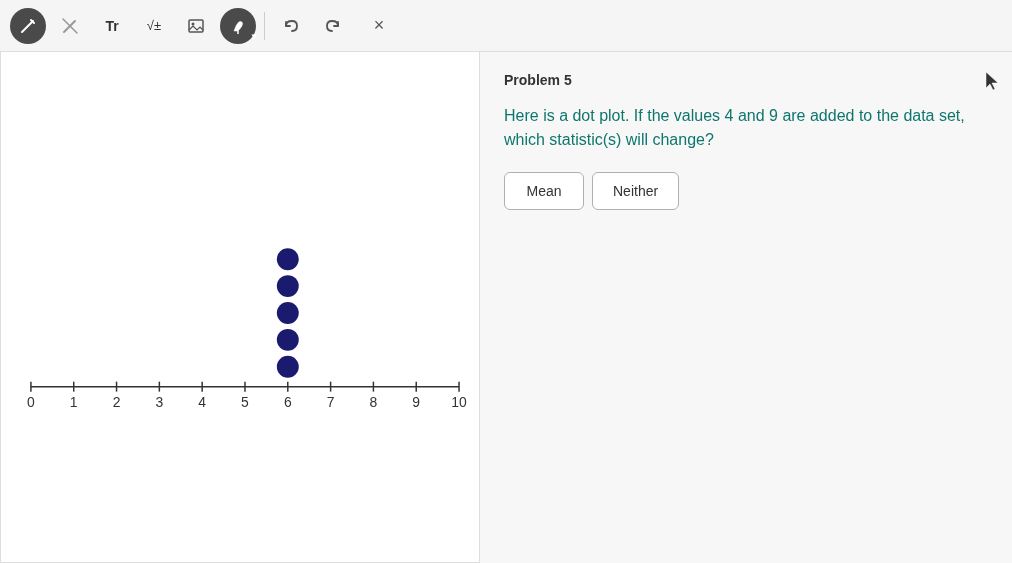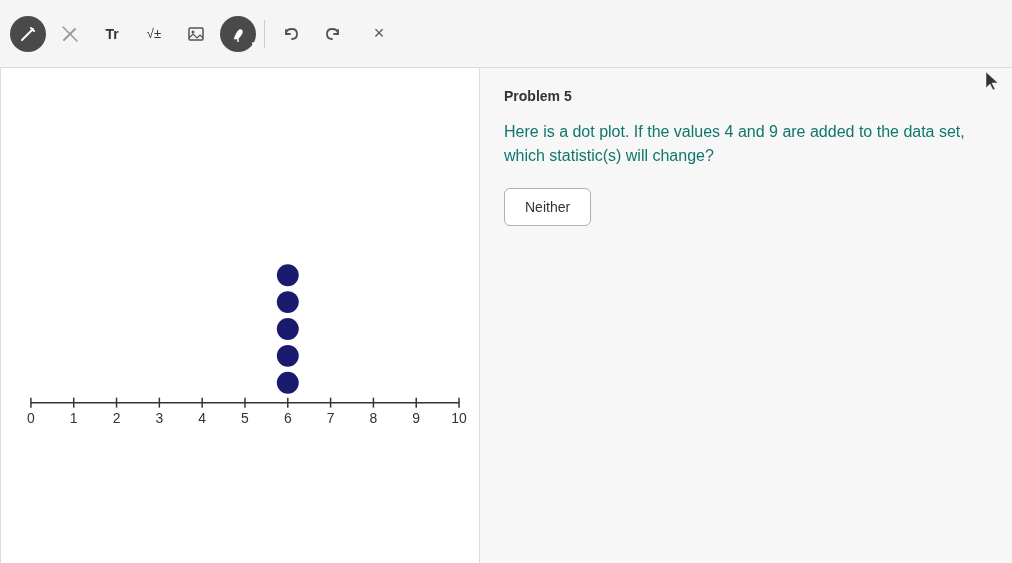--- a/index.html
+++ b/index.html
@@ -9,21 +9,21 @@
       background: #f0f0f0;
       font-family: Arial, sans-serif;
       overflow: hidden;
       position: relative;
     }
 
     
     .toolbar {
       display: flex;
       align-items: center;
-      height: 68px;
+      height: 52px;
       background: #f5f5f5;
       border-bottom: 1px solid #ddd;
       padding: 0 10px;
       gap: 6px;
     }
     .toolbar-btn {
       width: 36px;
       height: 36px;
       border: none;
       background: transparent;
@@ -247,20 +247,23 @@
   </div>
 
   <div class="right-panel">
 
     <div class="problem-title">Problem 5</div>
 
     <div class="problem-question">Here is a dot plot. If the values 4 and 9 are added to the data set, which statistic(s) will change?</div>
 
     <div class="answer-buttons">
       <button class="answer-btn">
+        <span>Mean</span>
+      </button>
+      <button class="answer-btn">
         <span>Neither</span>
       </button>
     </div>
 
   </div>
 
 </div>
 
 <div class="cursor-indicator">
   <svg width="20" height="24" viewBox="0 0 20 24" fill="none">

